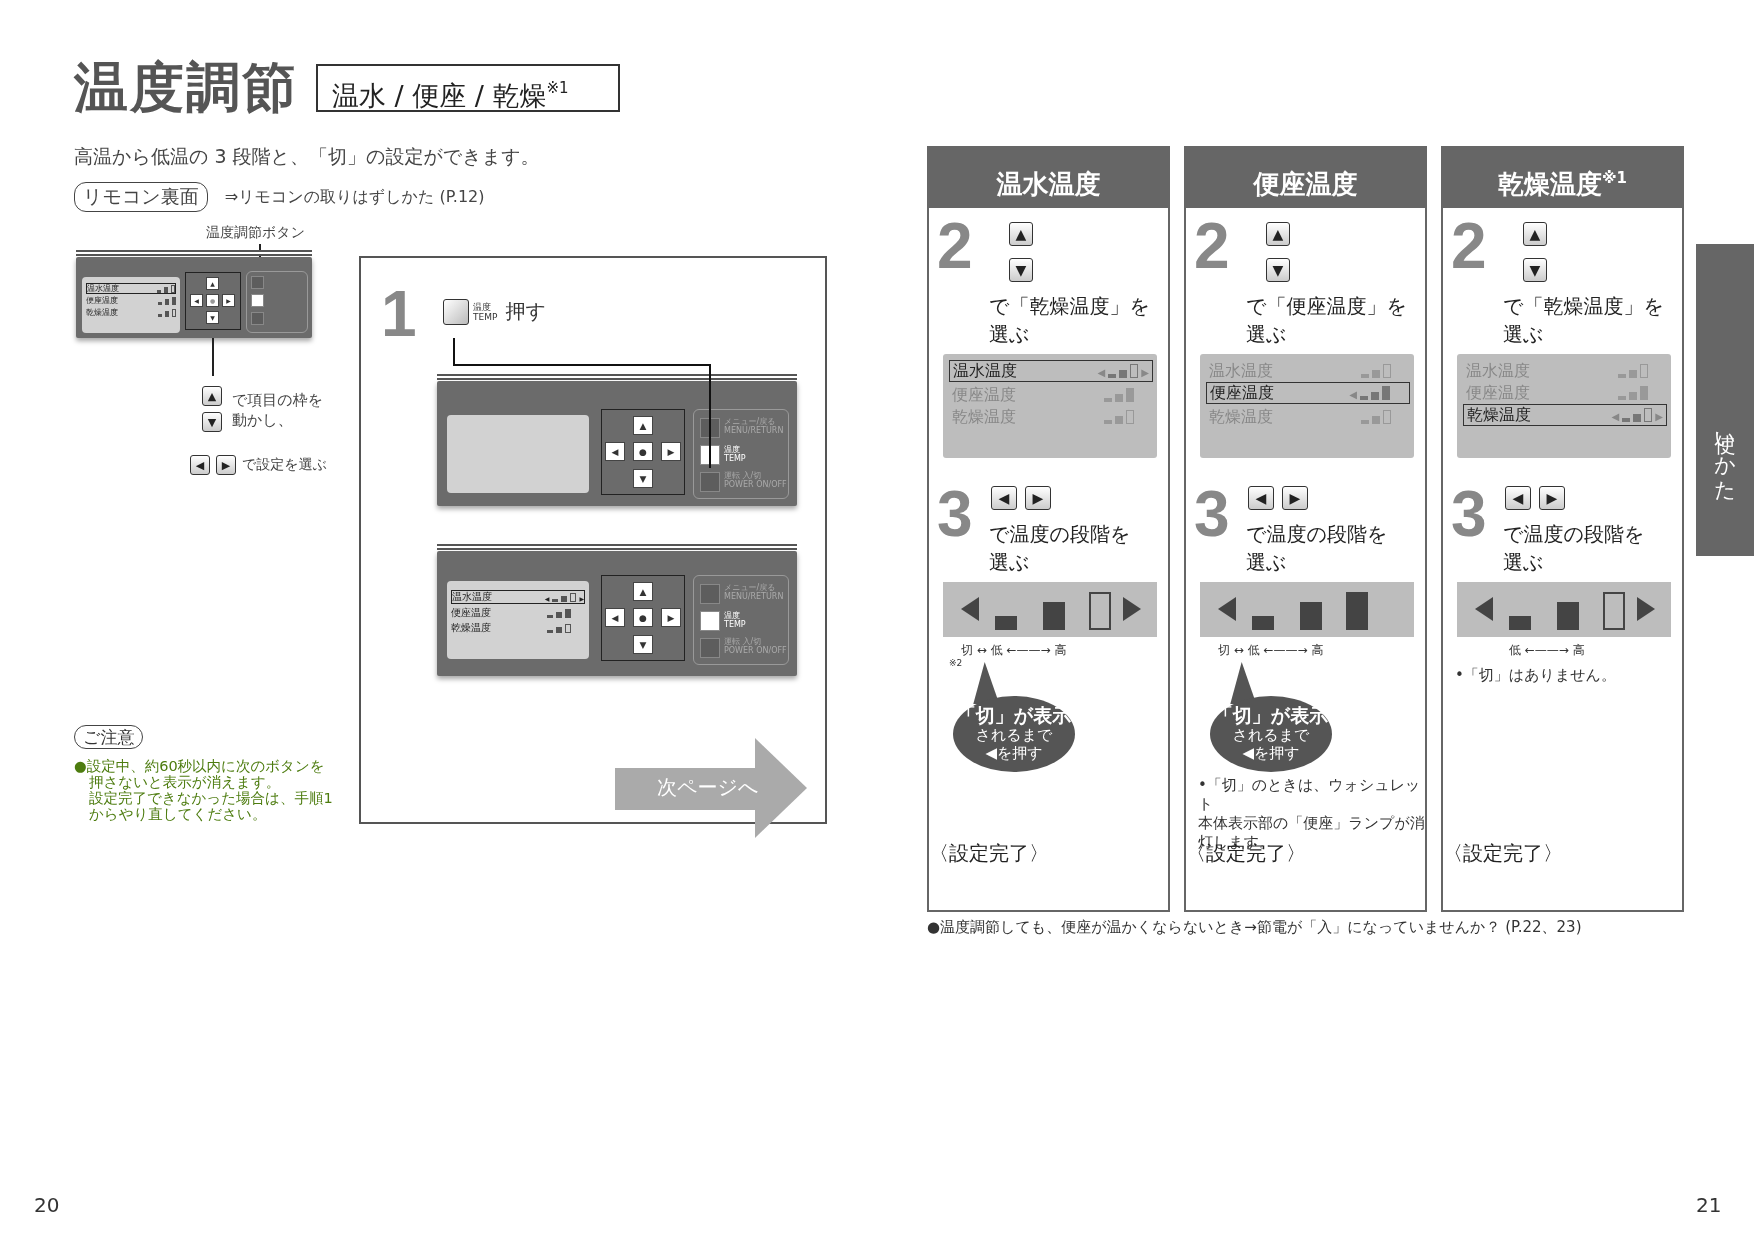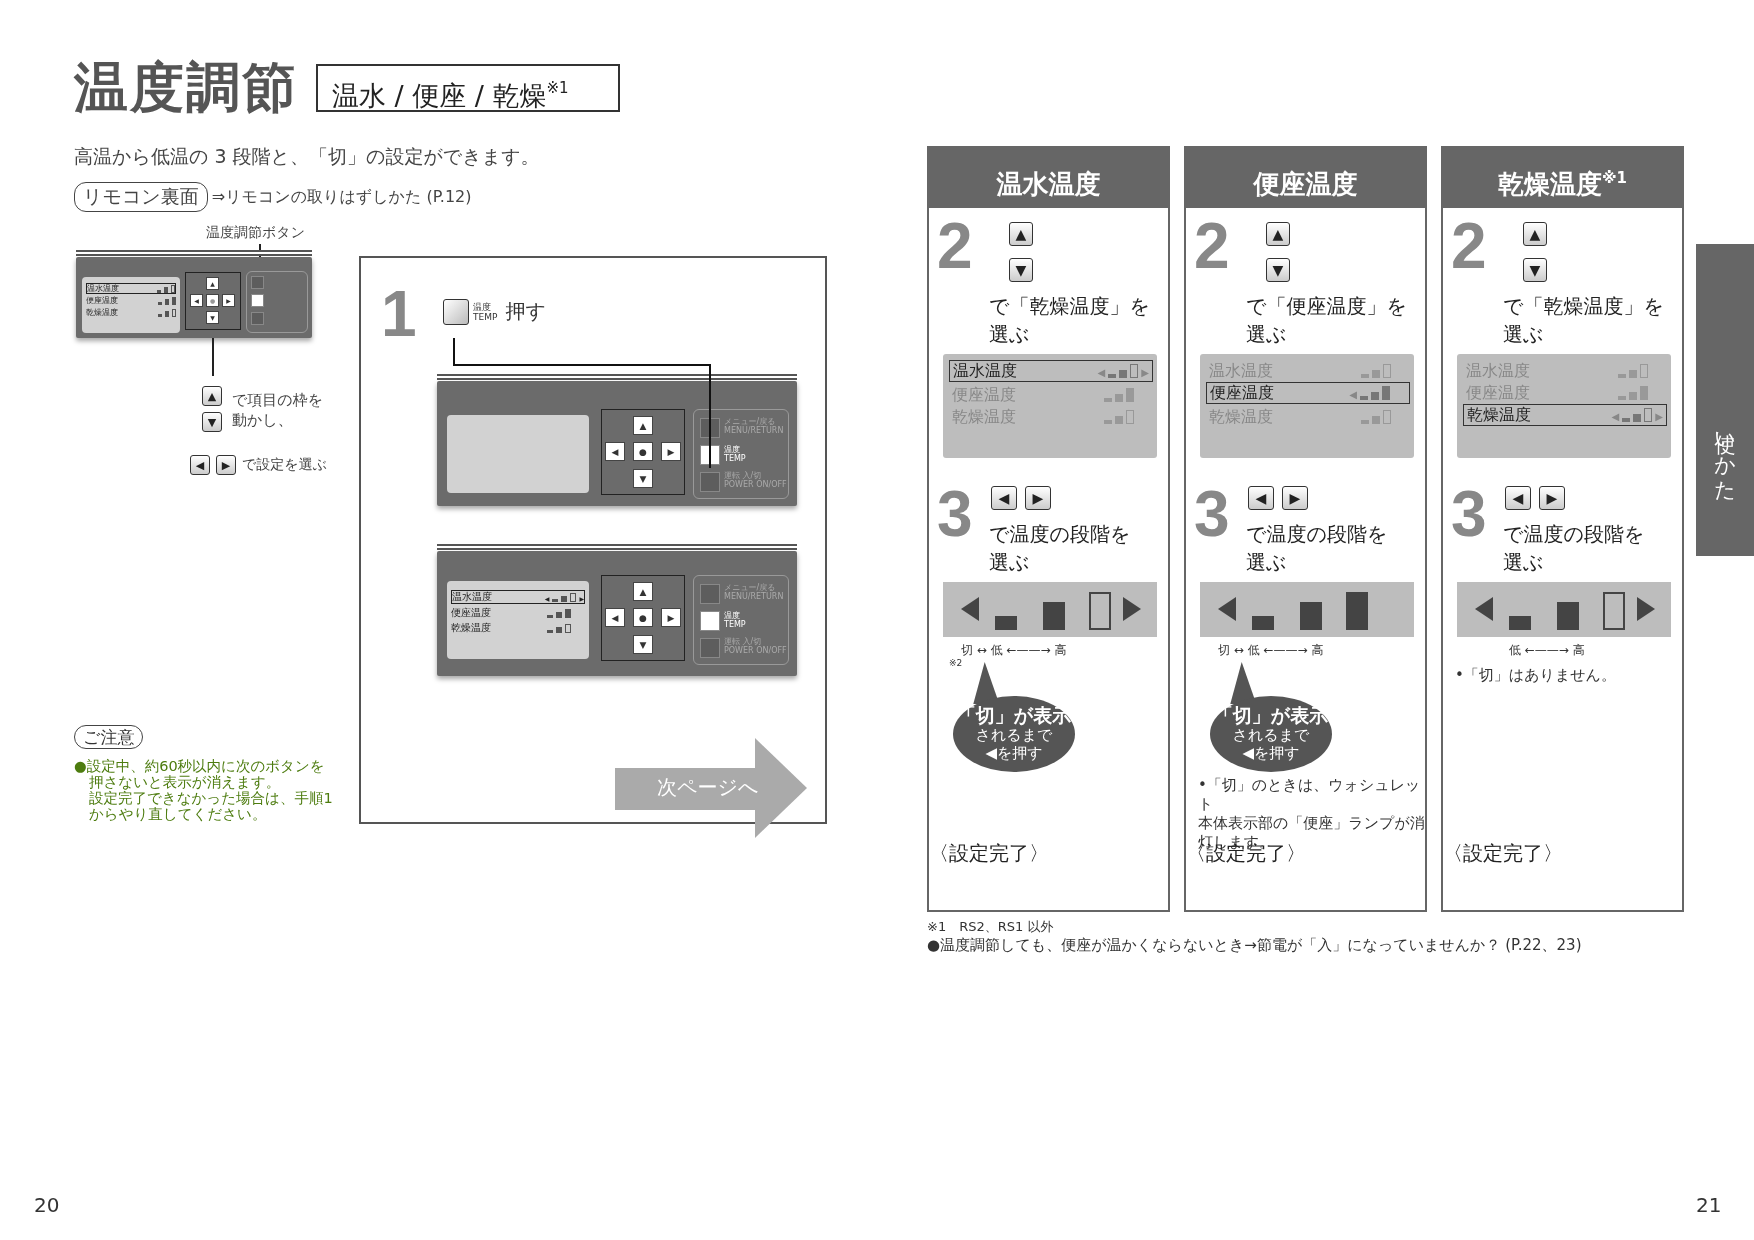--- a/index.html
+++ b/index.html
@@ -5,21 +5,21 @@
   * { box-sizing: border-box; margin: 0; padding: 0; }
   html, body { width: 1754px; height: 1240px; background: #fff; overflow: hidden; }
   body { position: relative; font-family: "DejaVu Sans", "Liberation Sans", sans-serif; color: #333; }
   .abs { position: absolute; }
 
   
   .page-title { left: 74px; top: 56px; font-size: 54px; font-weight: bold; color: #555; letter-spacing: 2px; line-height: 64px; }
   .title-box { left: 316px; top: 64px; width: 304px; height: 48px; border: 2px solid #333; font-size: 27px; line-height: 44px; padding-left: 14px; color: #222; }
   .title-box sup { font-size: 15px; vertical-align: 12px; }
   .intro { left: 74px; top: 144px; font-size: 19px; color: #444; }
-  .ref-row { left: 74px; top: 182px; font-size: 16px; color: #444; display: flex; align-items: center; gap: 4px; }
+  .ref-row { left: 74px; top: 182px; font-size: 16px; color: #444; display: flex; align-items: center; gap: 17px; }
   .pill { border: 1.5px solid #444; border-radius: 12px; padding: 1px 8px; font-size: 19px; }
 
   
   .lbl-small { font-size: 14px; color: #444; }
   .remote { background: #6b6b6b; border-radius: 2px; box-shadow: 0 3px 5px rgba(0,0,0,.35); }
   .remote-rail { height: 6px; border-top: 2px solid #555; border-bottom: 2px solid #555; background: #fff; display: flex; }
   .remote .screen { position: absolute; background: #d2d2d2; border-radius: 4px; }
   .remote .dpad { position: absolute; border: 1.5px solid #222; }
   .key { position: absolute; background: #fff; border: 1px solid #444; display: flex; align-items: center; justify-content: center; color: #333; }
   .side-panel { position: absolute; border: 1.5px solid #999; border-radius: 6px; }
@@ -421,20 +421,19 @@
     <div class="lvbar" style="left:100px;top:20px;width:22px;height:28px;"></div>
     <div class="lvbar hollow" style="left:146px;top:10px;width:22px;height:38px;"></div>
     <div class="tri-r" style="left:180px;top:15px;"></div>
   </div>
   <div class="scale" style="left:66px;top:494px;">低 ←——→ 高</div>
   <div class="note" style="left:12px;top:518px;">•「切」はありません。</div>
   <div class="done" style="top:692px;">〈設定完了〉</div>
 </div>
 
 <div class="abs footnotes">
-  <div>※1　RS2、RS1 以外</div>
   <div class="big">●温度調節しても、便座が温かくならないとき→節電が「入」になっていませんか？ (P.22、23)</div>
 </div>
 
 <div class="abs side-tab">使いかた</div>
 
 <div class="abs pg" style="left:34px;">20</div>
 <div class="abs pg" style="left:1696px;">21</div>
 
 </body></html>

